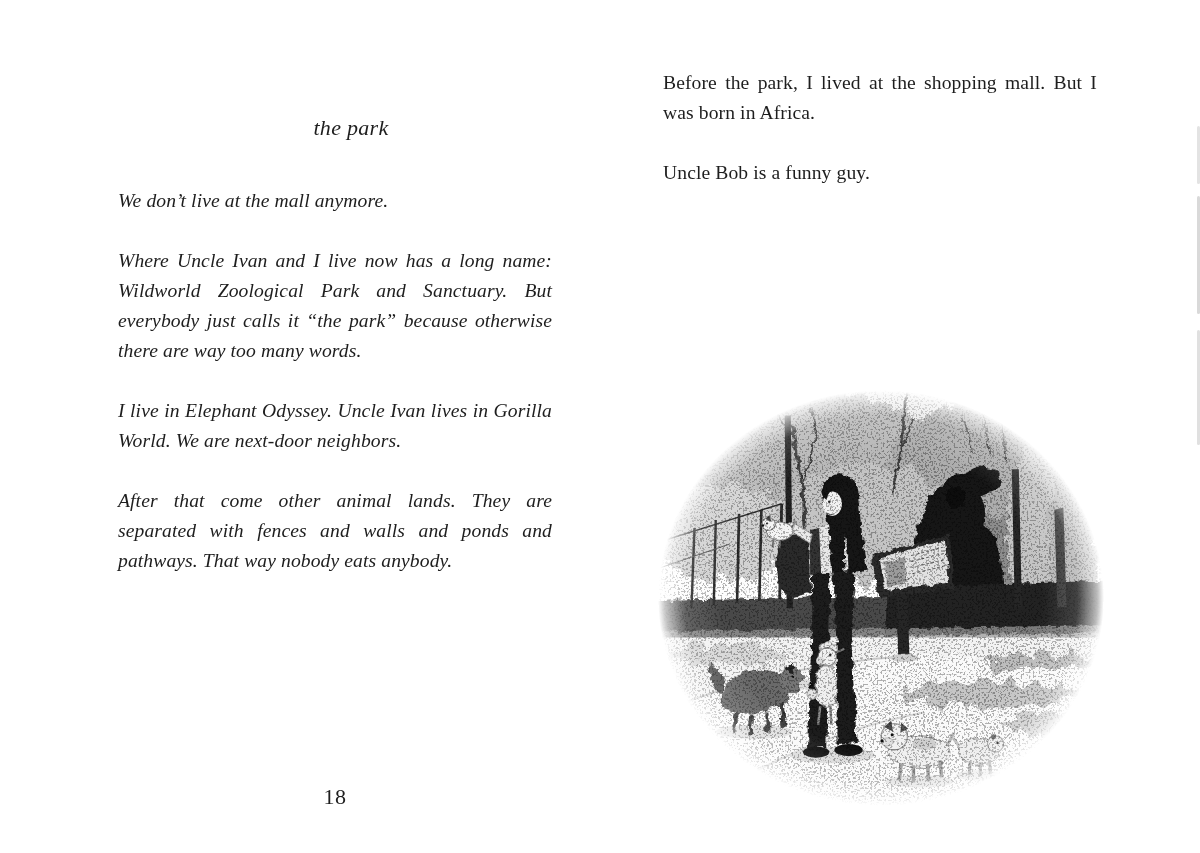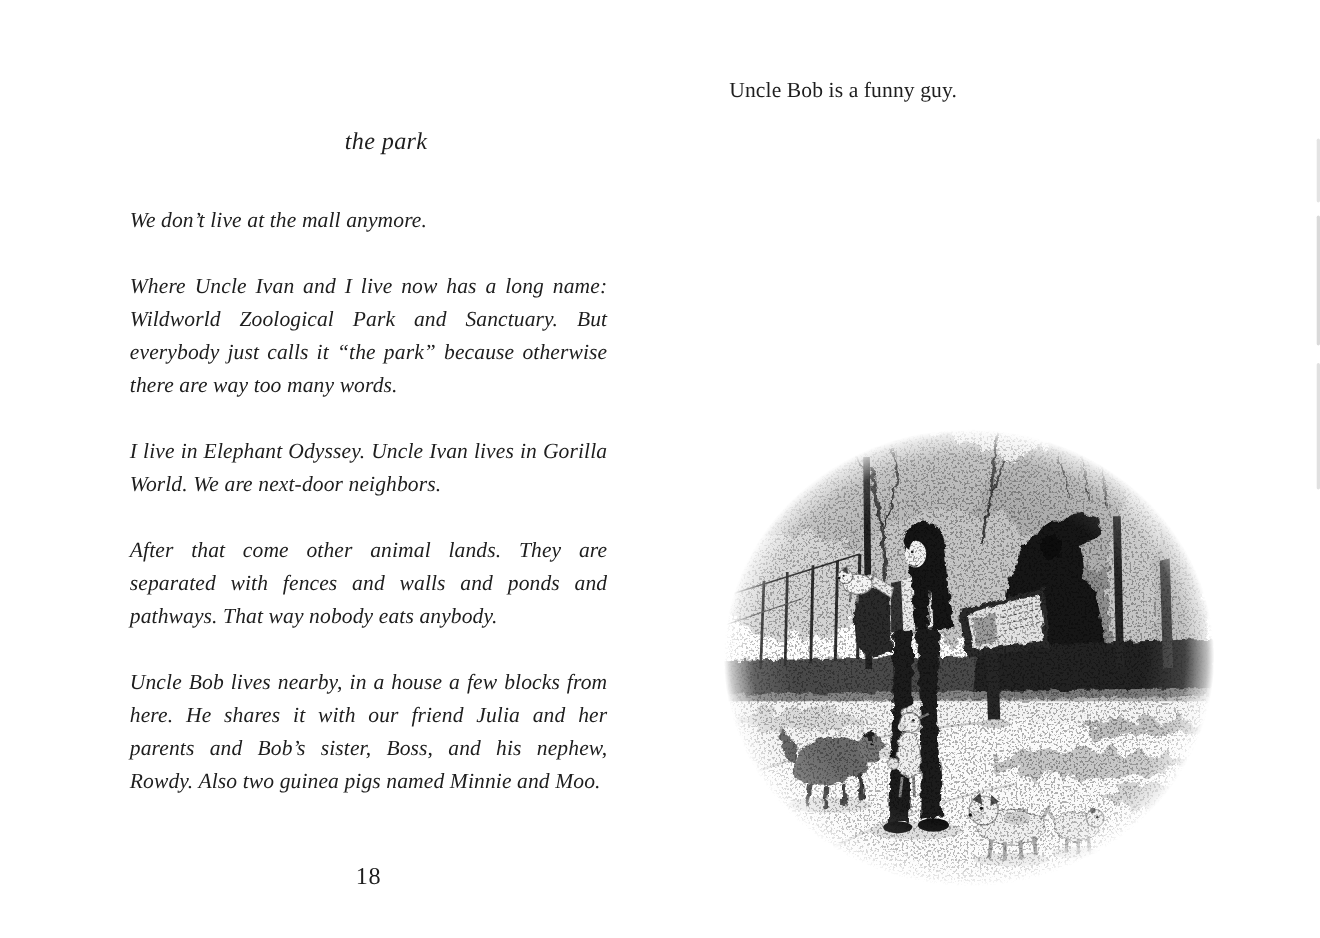--- a/index.html
+++ b/index.html
@@ -41,26 +41,26 @@
 
 <div class="spread">
 
   <h2 class="chapter-title">the park</h2>
 
   <div class="text-block" id="left-text">
     <p>We don’t live at the mall anymore.</p>
     <p>Where Uncle Ivan and I live now has a long name: Wildworld Zoological Park and Sanctuary. But everybody just calls it “the park” because otherwise there are way too many words.</p>
     <p>I live in Elephant Odyssey. Uncle Ivan lives in Gorilla World. We are next-door neighbors.</p>
     <p>After that come other animal lands. They are separated with fences and walls and ponds and pathways. That way nobody eats anybody.</p>
-    <p>Uncle Bob lives nearby, in a house a few blocks from here. He shares it with our friend Julia and her parents and Bob’s sister, Boss, and his nephew, Rowdy. Also two guinea pigs named Minnie and Moo.</p>
   </div>
 
   <div class="page-number">18</div>
 
   <div class="text-block" id="right-text">
+    <p>Before the park, I lived at the shopping mall. But I was born in Africa.</p>
     <p>Uncle Bob is a funny guy.</p>
   </div>
 
   <figure class="illustration" role="img" aria-label="Black-and-white stippled circular vignette: a girl with long dark hair and a backpack holds a small dog at her shoulder while three other dogs gather around her on a park path, beside an interpretive sign on a post and a dark elephant statue, with bare trees and a wire fence in the background.">
     <svg viewBox="0 0 440 410" xmlns="http://www.w3.org/2000/svg">
       <defs>
         <filter id="rough" x="-15%" y="-15%" width="130%" height="130%">
           <feTurbulence type="fractalNoise" baseFrequency="0.12" numOctaves="3" seed="3" result="t"></feTurbulence>
           <feDisplacementMap in="SourceGraphic" in2="t" scale="7" xChannelSelector="R" yChannelSelector="G"></feDisplacementMap>
         </filter>

